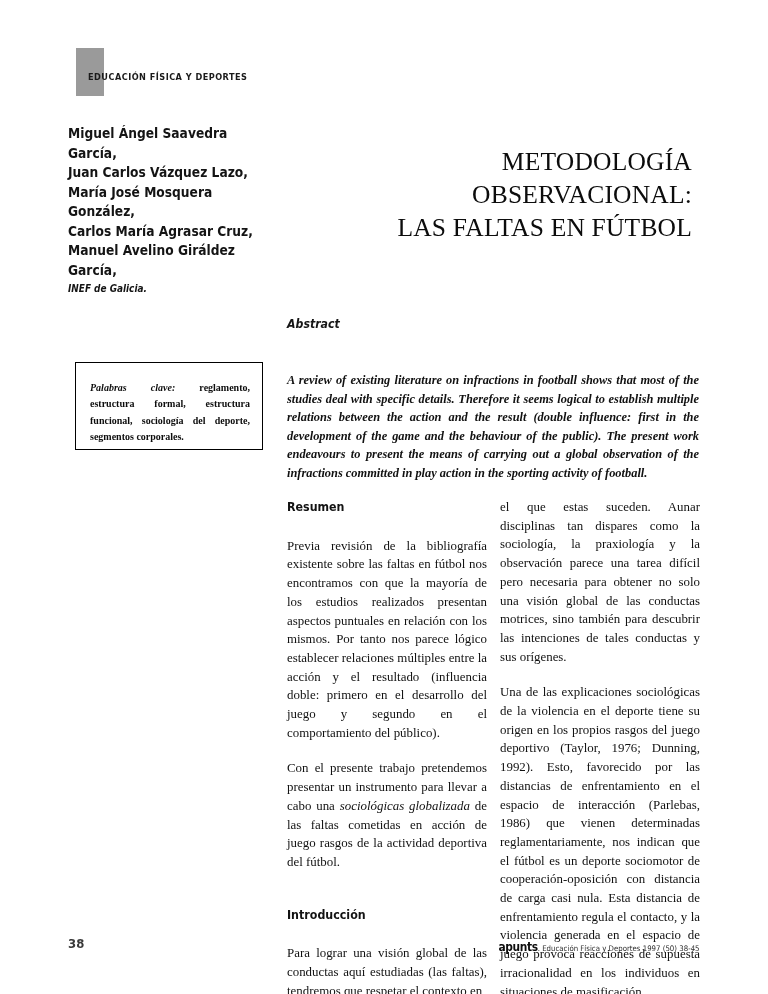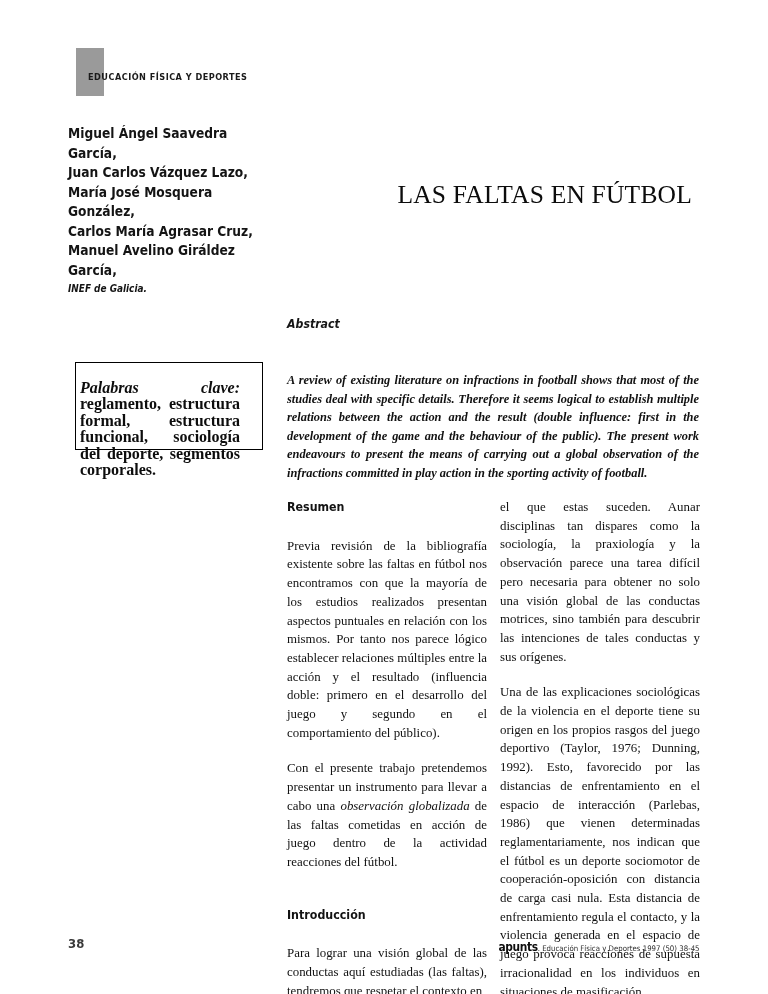--- a/index.html
+++ b/index.html
@@ -122,26 +122,26 @@
     position: absolute;
     left: 75px;
     top: 362px;
     width: 188px;
     height: 88px;
     border: 1.2px solid #000000;
     box-sizing: border-box;
   }
   .keywords-text {
     position: absolute;
-    left: 4px;
+    left: 14px;
     top: 17px;
     width: 160px;
     font-family: "Liberation Serif", serif;
     font-weight: bold;
-    font-size: 16px;
+    font-size: 10px;
     line-height: 16.4px;
     text-align: justify;
     color: #0d0d0d;
   }
   .keywords-text .kw-label {
     font-style: italic;
   }
 
   
   .col {
@@ -217,37 +217,37 @@
   <div class="authors">
     <span style="white-space: pre-line;">Miguel Ángel Saavedra García,
 Juan Carlos Vázquez Lazo,
 María José Mosquera González,
 Carlos María Agrasar Cruz,
 Manuel Avelino Giráldez García,</span>
     <span class="affil">INEF de Galicia.</span>
   </div>
 
   <h1 class="title">
-    <br>
+    <span>METODOLOGÍA OBSERVACIONAL:</span><br>
     <span>LAS FALTAS EN FÚTBOL</span>
   </h1>
 
   <div class="abstract-head">Abstract</div>
   <div class="abstract-body">A review of existing literature on infractions in football shows that most of the studies deal with specific details. Therefore it seems logical to establish multiple relations between the action and the result (double influence: first in the development of the game and the behaviour of the public). The present work endeavours to present the means of carrying out a global observation of the infractions committed in play action in the sporting activity of football.</div>
 
   <div class="keywords-box">
     <div class="keywords-text">
       <span class="kw-label">Palabras clave:</span><span> reglamento, estructura formal, estructura funcional, sociología del deporte, segmentos corporales.</span>
     </div>
   </div>
 
   <div class="col col-left">
     <div class="sec-head">Resumen</div>
     <p>Previa revisión de la bibliografía existente sobre las faltas en fútbol nos encontramos con que la mayoría de los estudios realizados presentan aspectos puntuales en relación con los mismos. Por tanto nos parece lógico establecer relaciones múltiples entre la acción y el resultado (influencia doble: primero en el desarrollo del juego y segundo en el comportamiento del público).</p>
-    <p><span>Con el presente trabajo pretendemos presentar un instrumento para llevar a cabo una </span><em>observación globalizada</em><span> de las faltas cometidas en acción de juego dentro de la actividad reacciones del fútbol.</span></p>
+    <p><span>Con el presente trabajo pretendemos presentar un instrumento para llevar a cabo una </span><em>sociológicas globalizada</em><span> de las faltas cometidas en acción de juego rasgos de la actividad deportiva del fútbol.</span></p>
     <div class="sec-head spaced">Introducción</div>
     <p>Para lograr una visión global de las conductas aquí estudiadas (las faltas), tendremos que respetar el contexto en</p>
   </div>
 
   <div class="col col-right">
     <p>el que estas suceden. Aunar disciplinas tan dispares como la sociología, la praxiología y la observación parece una tarea difícil pero necesaria para obtener no solo una visión global de las conductas motrices, sino también para descubrir las intenciones de tales conductas y sus orígenes.</p>
     <p>Una de las explicaciones sociológicas de la violencia en el deporte tiene su origen en los propios rasgos del juego deportivo (Taylor, 1976; Dunning, 1992). Esto, favorecido por las distancias de enfrentamiento en el espacio de interacción (Parlebas, 1986) que vienen determinadas reglamentariamente, nos indican que el fútbol es un deporte sociomotor de cooperación-oposición con distancia de carga casi nula. Esta distancia de enfrentamiento regula el contacto, y la violencia generada en el espacio de juego provoca reacciones de supuesta irracionalidad en los individuos en situaciones de masificación.</p>
   </div>
 
   <div class="page-number">38</div>

